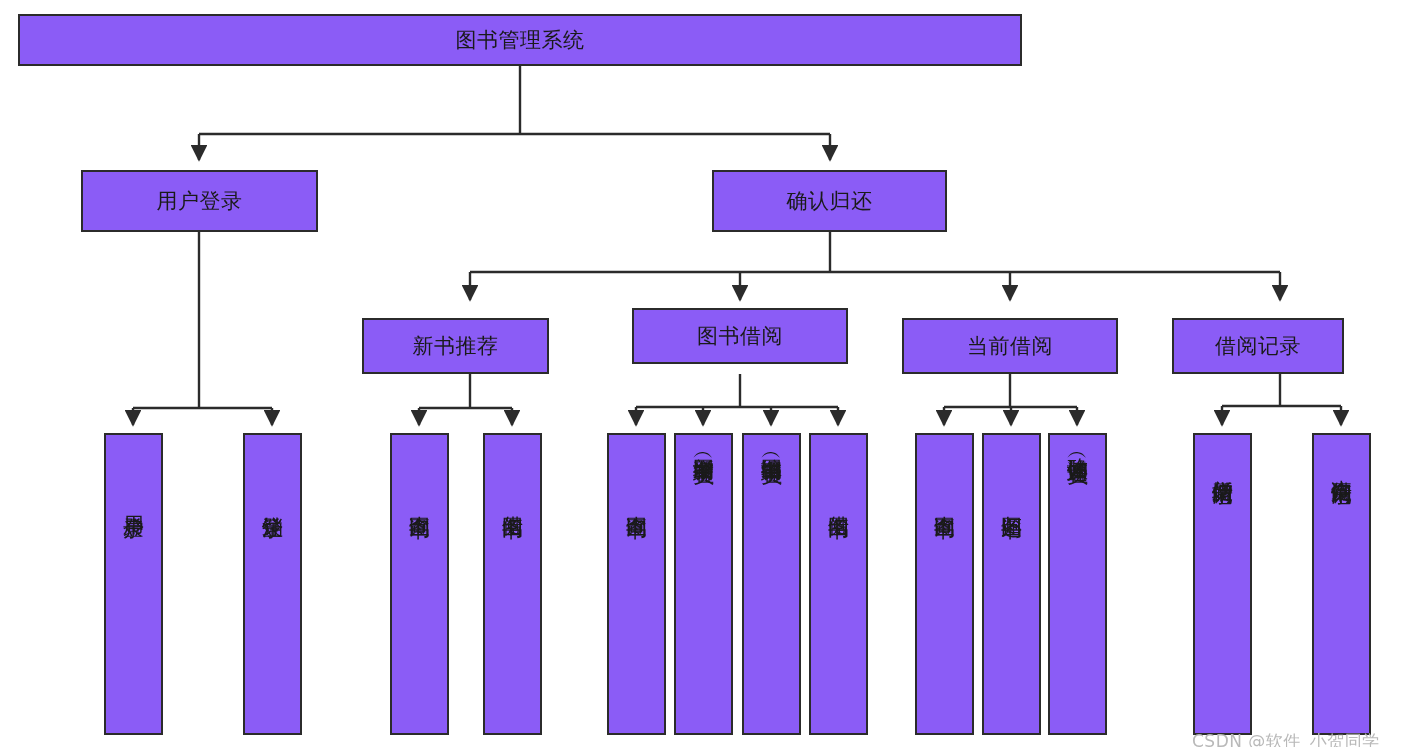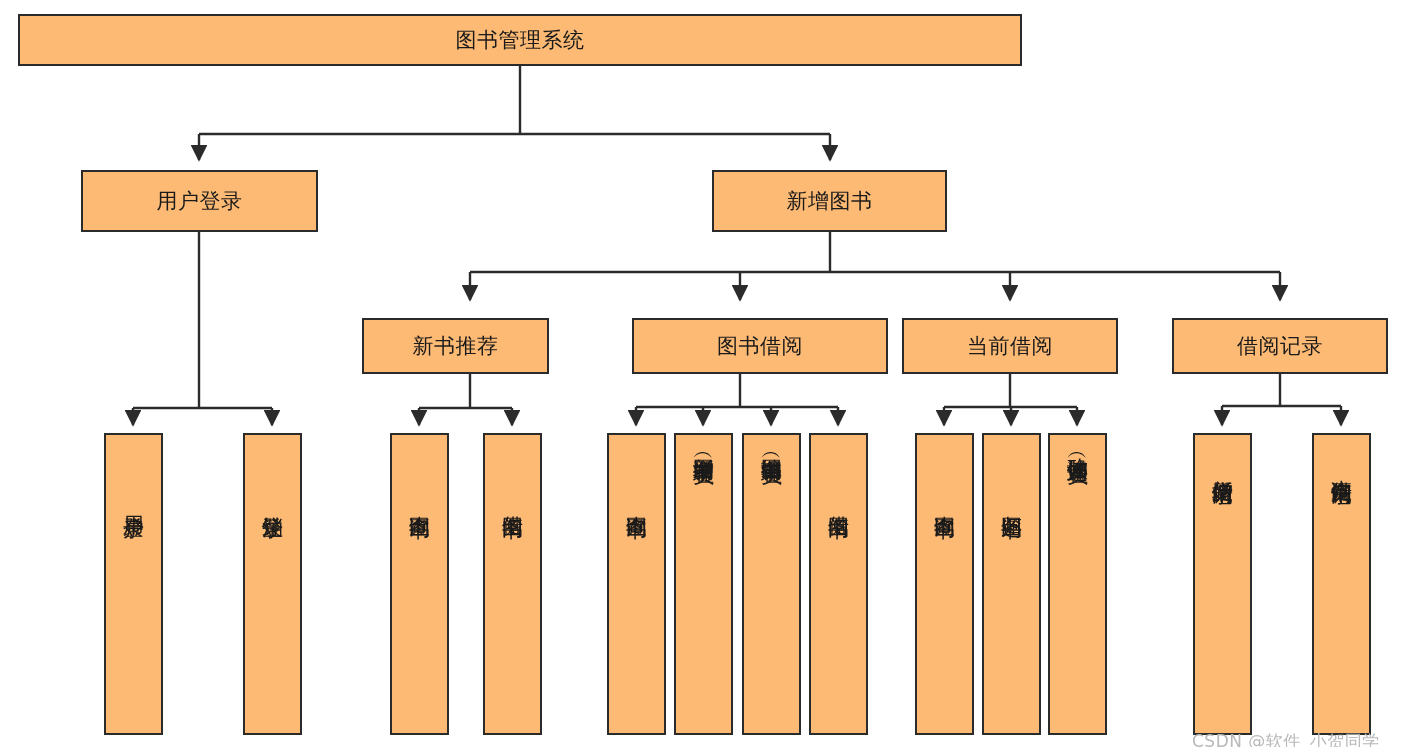--- a/index.html
+++ b/index.html
@@ -23,21 +23,21 @@
     left: 0;
     top: 0;
     width: 1405px;
     height: 747px;
     pointer-events: none;
   }
   .node {
     position: absolute;
     box-sizing: border-box;
     border: 2px solid #2b2b2b;
-    background: #fdba74;
+    background: #8b5cf6;
     display: flex;
     align-items: center;
     justify-content: center;
     color: #1a1a1a;
   }
   .node .label {
     display: block;
     text-align: center;
     line-height: 1.18;
   }
@@ -138,36 +138,36 @@
 
   <div class="node horiz root" style="left:18px; top:14px; width:1004px; height:52px;">
     <span class="label">图书管理系统</span>
   </div>
 
   <div class="node horiz" style="left:81px; top:170px; width:237px; height:62px;">
     <span class="label">用户登录</span>
   </div>
 
   <div class="node horiz" style="left:712px; top:170px; width:235px; height:62px;">
-    <span class="label">新增图书</span>
+    <span class="label">确认归还</span>
   </div>
 
   <div class="node horiz" style="left:362px; top:318px; width:187px; height:56px;">
     <span class="label">新书推荐</span>
   </div>
 
-  <div class="node horiz" style="left:632px; top:318px; width:256px; height:56px;">
+  <div class="node horiz" style="left:632px; top:308px; width:216px; height:56px;">
     <span class="label">图书借阅</span>
   </div>
 
   <div class="node horiz" style="left:902px; top:318px; width:216px; height:56px;">
     <span class="label">当前借阅</span>
   </div>
 
-  <div class="node horiz" style="left:1172px; top:318px; width:216px; height:56px;">
+  <div class="node horiz" style="left:1172px; top:318px; width:172px; height:56px;">
     <span class="label">借阅记录</span>
   </div>
 
   <div class="node vert mid" style="left:104px; top:433px; width:59px; height:302px;">
     <span class="label">用户登录</span>
   </div>
   <div class="node vert mid" style="left:243px; top:433px; width:59px; height:302px;">
     <span class="label">注销登录</span>
   </div>
 

